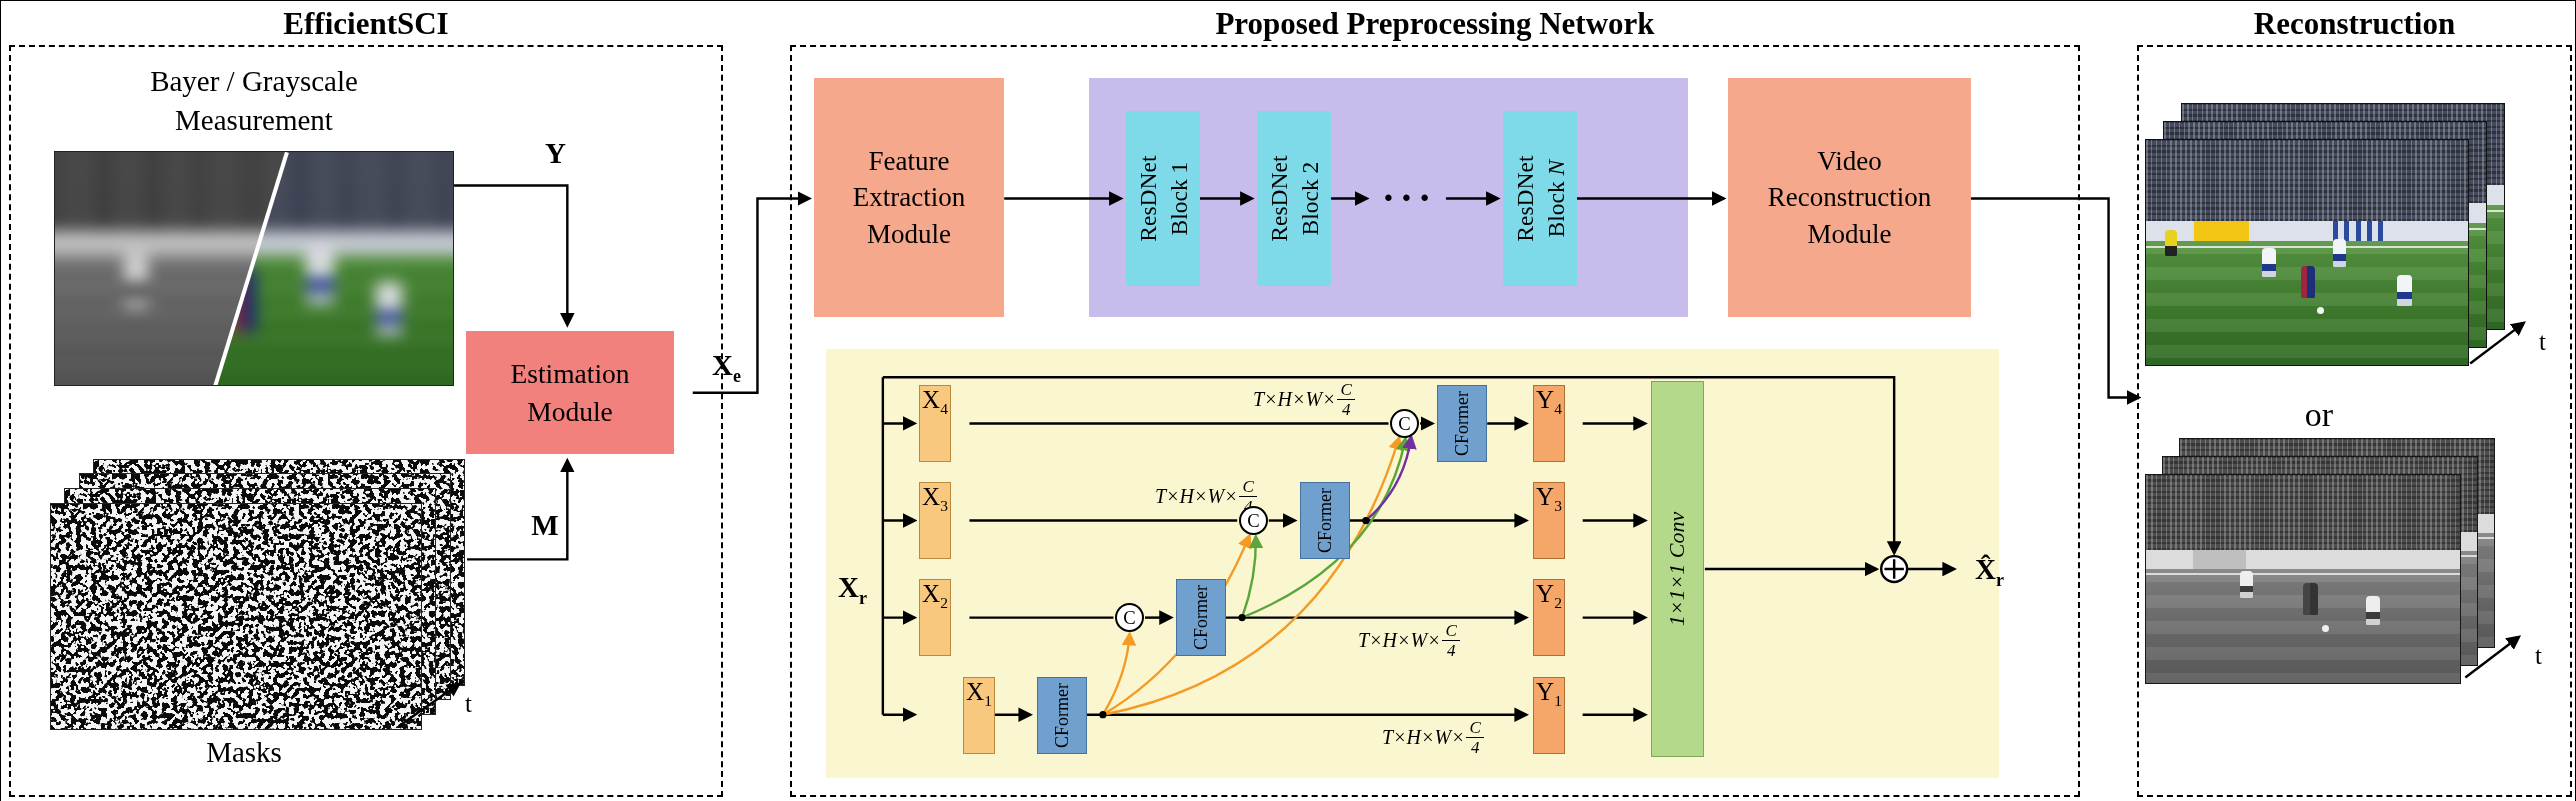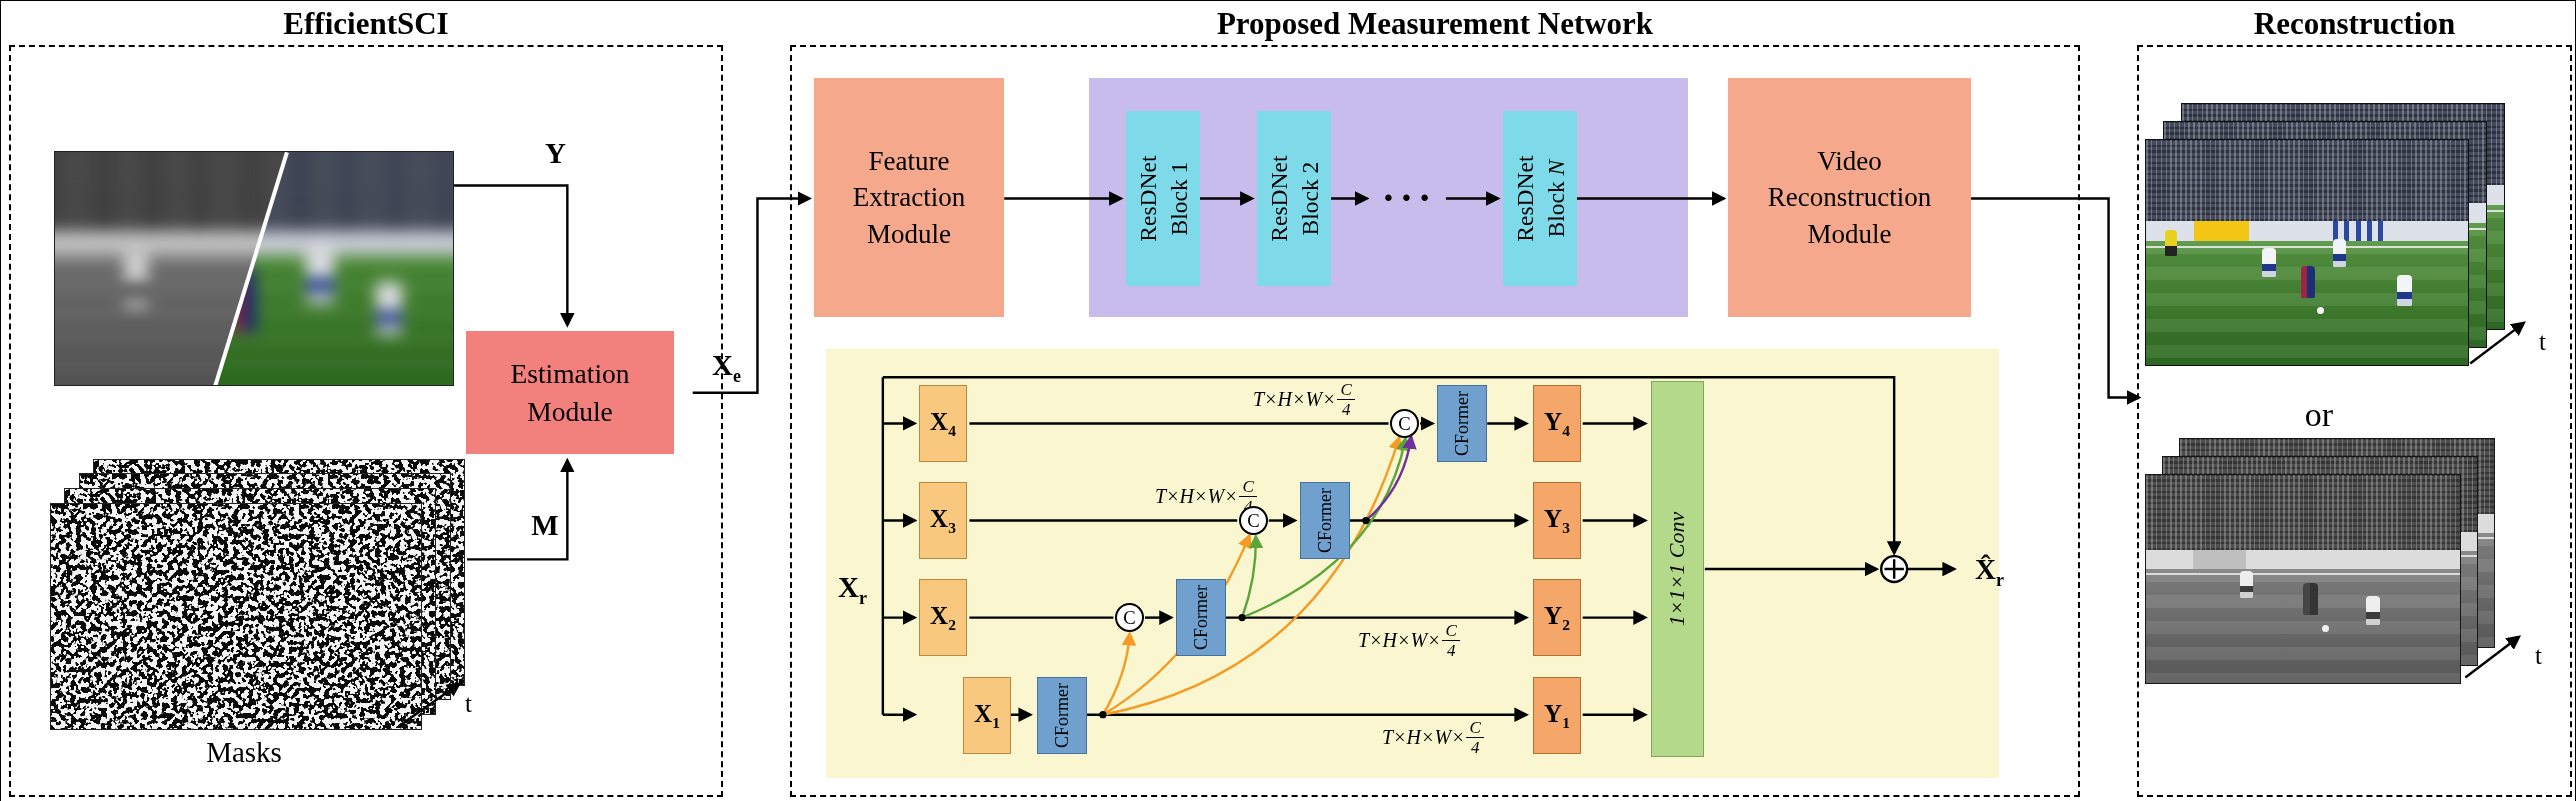--- a/index.html
+++ b/index.html
@@ -12,21 +12,21 @@
   .box-salmon{background:#F5A88C}
   .box-pink{background:#F2807D}
   .purple-container{position:absolute;z-index:1;background:#C8BCEC}
   .cyanblock{position:absolute;z-index:3;background:#7EDAE8;display:flex;align-items:center;justify-content:center}
   .yellow-bg{position:absolute;z-index:1;background:#FAF7D0}
 
   .vtext{transform:rotate(-90deg);white-space:nowrap;text-align:center;flex:none}
   .vl{display:block;line-height:1.3;text-align:center;white-space:nowrap}
   .mathvar{font-style:italic}
 
-  .xybox{position:absolute;z-index:3;width:48px;height:77px;display:flex;align-items:center;justify-content:center;font-weight:bold;font-size:25px}
+  .xybox{position:absolute;z-index:3;width:32px;height:77px;display:flex;justify-content:center;font-weight:normal;font-size:25px}
   .xbox{background:#F7C87E;border:1.6px solid #B98A3E}
   .ybox{background:#F4A768;border:1.6px solid #B06F35}
   .cfbox{position:absolute;z-index:3;width:50px;height:77px;background:#6FA0CE;border:1.6px solid #44719E;display:flex;align-items:center;justify-content:center;font-size:18px}
   .convbox{position:absolute;z-index:3;width:53px;height:376px;background:#B5D98B;border:1.6px solid #7FA85C;display:flex;align-items:center;justify-content:center;font-size:22px;font-style:italic}
   .concat{position:absolute;z-index:4;width:29px;height:29px;border-radius:50%;background:#fff;border:2.4px solid #000;display:flex;align-items:center;justify-content:center;font-size:18.6px}
 
   .lbl{position:absolute;z-index:3;text-align:center}
   .lbl-bold{font-weight:bold;font-size:29px}
   sub{font-size:0.62em}
   .dim{position:absolute;z-index:3;font-style:italic;font-size:20px;display:flex;align-items:center;justify-content:center;gap:1.6px}
@@ -94,23 +94,27 @@
           </feMerge>
       </filter>
     </defs>
   </svg>
 
   <div class="sec-border" style="left:8px;top:44px;width:714px;height:752px"></div>
   <div class="sec-border" style="left:789px;top:44px;width:1290px;height:752px"></div>
   <div class="sec-border" style="left:2136px;top:44px;width:435px;height:752px"></div>
 
   <div class="sec-title" style="left:8px;width:714px">EfficientSCI</div>
-  <div class="sec-title" style="left:789px;width:1290px">Proposed Measurement Network</div>
+  <div class="sec-title" style="left:789px;width:1290px">Proposed Preprocessing Network</div>
   <div class="sec-title" style="left:2136px;width:435px">Reconstruction</div>
 
+  <div class="lbl" style="left:53px;top:61px;width:400px;font-size:29px;line-height:39px">
+    <span style="display:block">Bayer / Grayscale</span>
+    <span style="display:block">Measurement</span>
+  </div>
 
   <div class="meas">
     <div class="meas-scene">
       <div class="crowd"></div>
       <div class="board"></div>
       <div class="ad-y"></div>
       <div class="field"></div>
       <div class="player kit-esp" style="left:62%;top:42%;width:27.5px;height:57px"></div>
       <div class="player kit-bar" style="left:45%;top:50%;width:24px;height:63px"></div>
       <div class="player kit-esp" style="left:78%;top:55%;width:26px;height:53px"></div>

